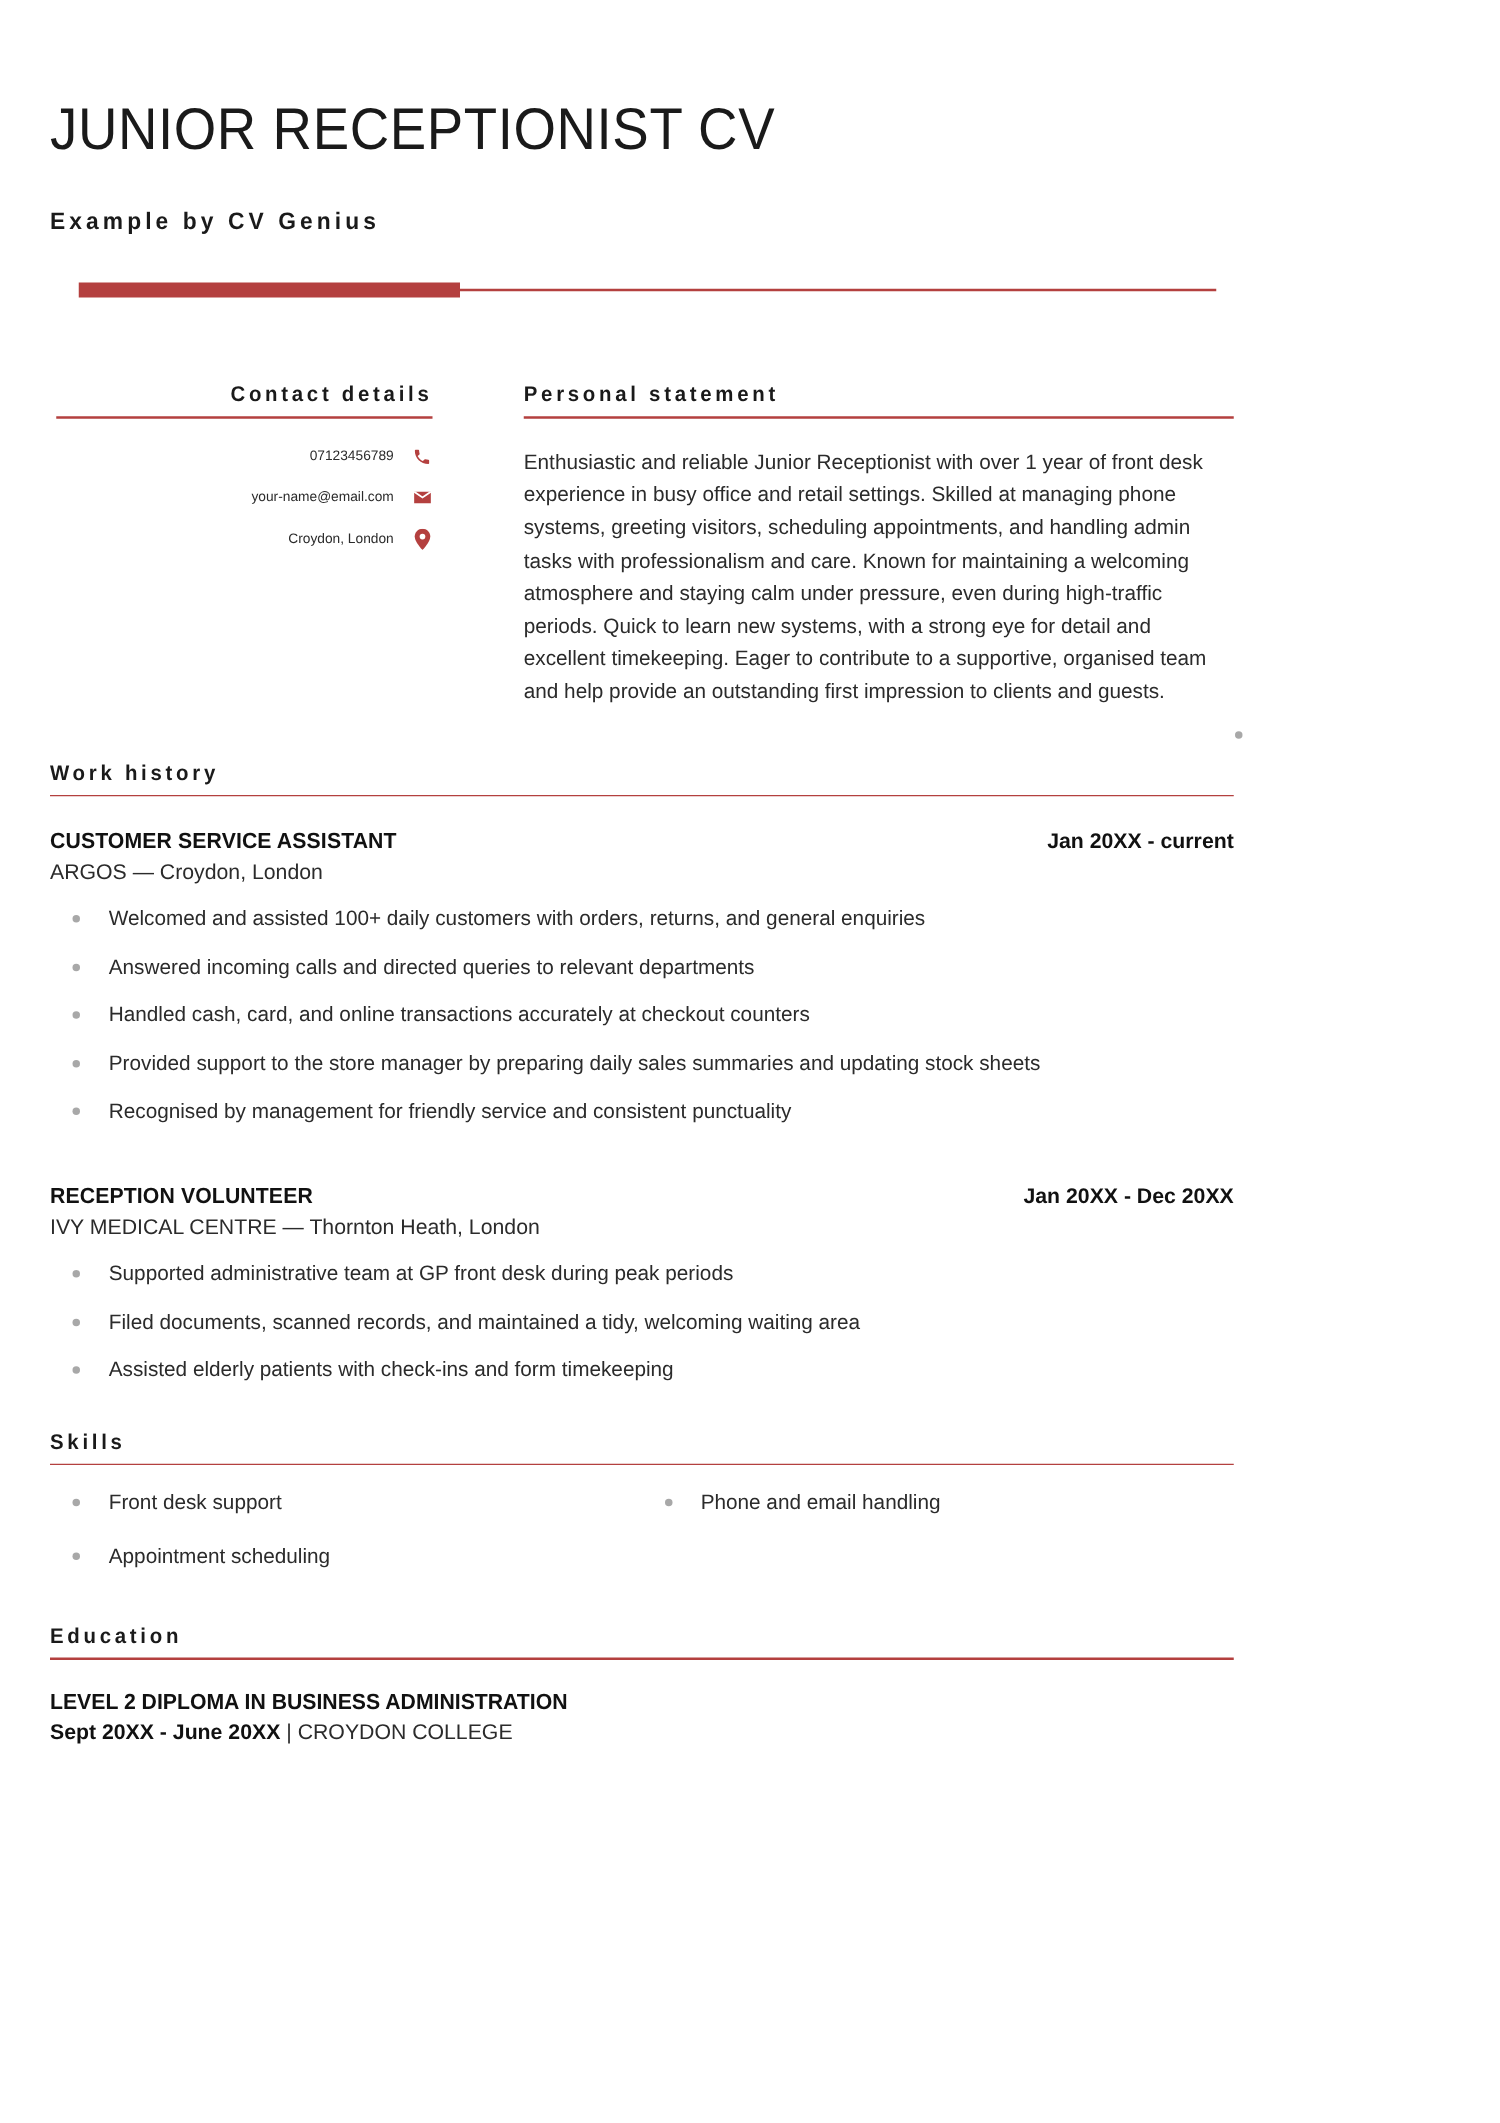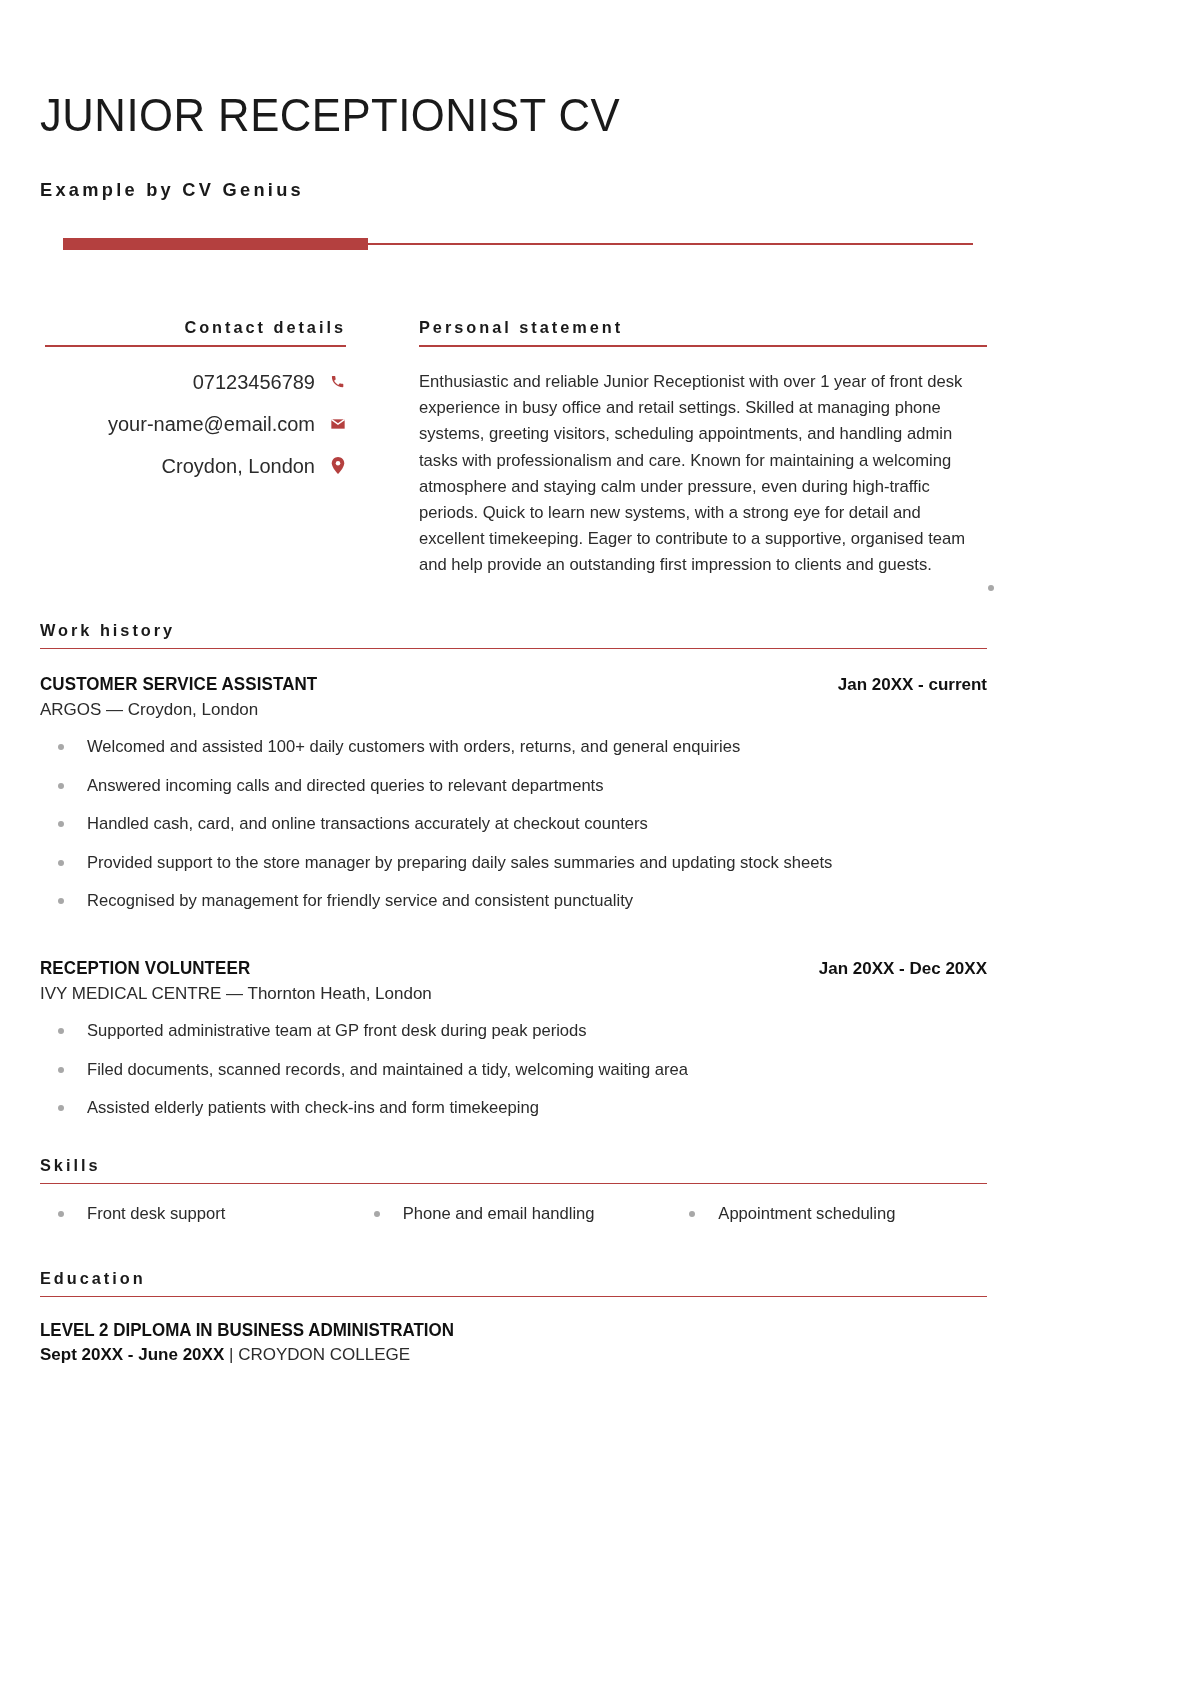--- a/index.html
+++ b/index.html
@@ -12,21 +12,21 @@
 
   body {
     font-family: "Liberation Sans", sans-serif;
     color: #1a1a1a;
     position: relative;
   }
 
   .page {
     width: 1027px;
     height: 1698px;
-    padding: 12px 40px;
+    padding: 0 40px;
     position: relative;
   }
 
   
   .header {
     padding-top: 78px;
   }
 
   .cv-title {
     font-family: "Liberation Sans", sans-serif;
@@ -116,21 +116,21 @@
 
   .contact-row {
     display: flex;
     align-items: center;
     justify-content: flex-end;
     margin-bottom: 16px;
     gap: 14px;
   }
 
   .contact-text {
-    font-size: 20px;
+    font-size: 11px;
     color: #2b2b2b;
     text-align: right;
     line-height: 1.3;
   }
 
   .contact-icon {
     width: 17px;
     height: 17px;
     flex: 0 0 17px;
     display: flex;
@@ -221,21 +221,21 @@
     border-radius: 50%;
     background: #a8a8a8;
   }
 
   
   .section.skills { margin-top: 37px; }
 
   .skills-grid {
     margin-top: 19px;
     display: grid;
-    grid-template-columns: 1fr 1fr 1fr;
+    grid-template-columns: 1fr 1fr;
     column-gap: 0;
     row-gap: 0;
   }
 
   .skills-grid .skill-item {
     position: relative;
     padding-left: 47px;
     font-size: 16.6px;
     color: #2b2b2b;
     line-height: 1.3;

